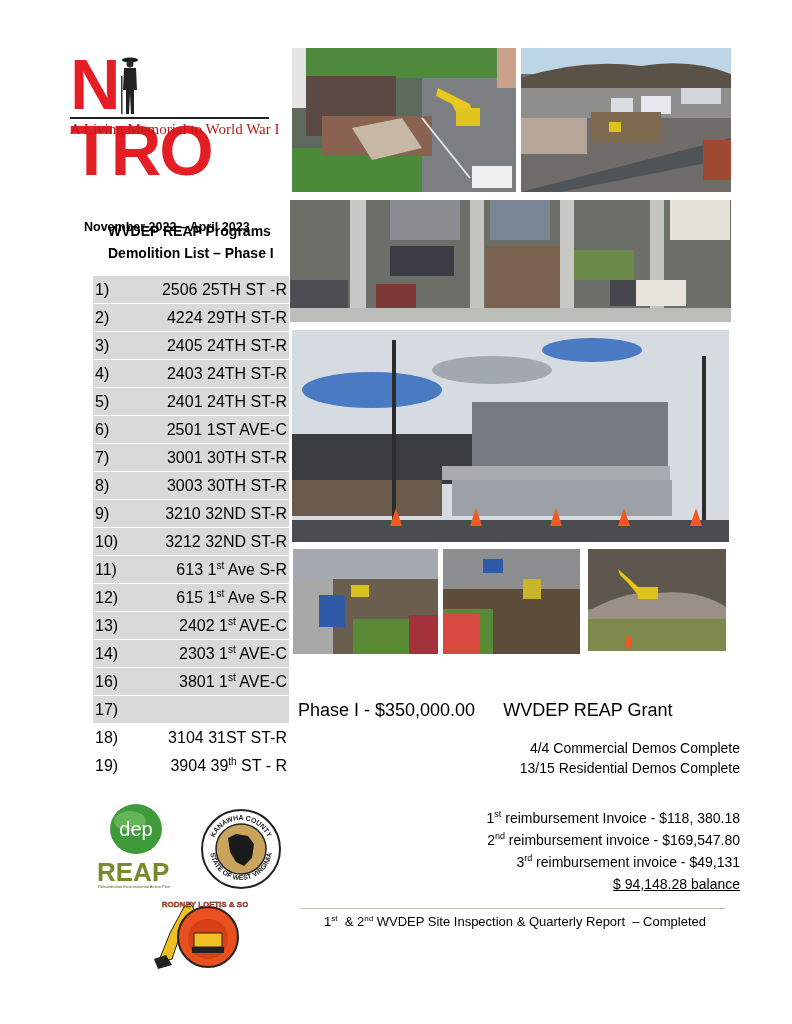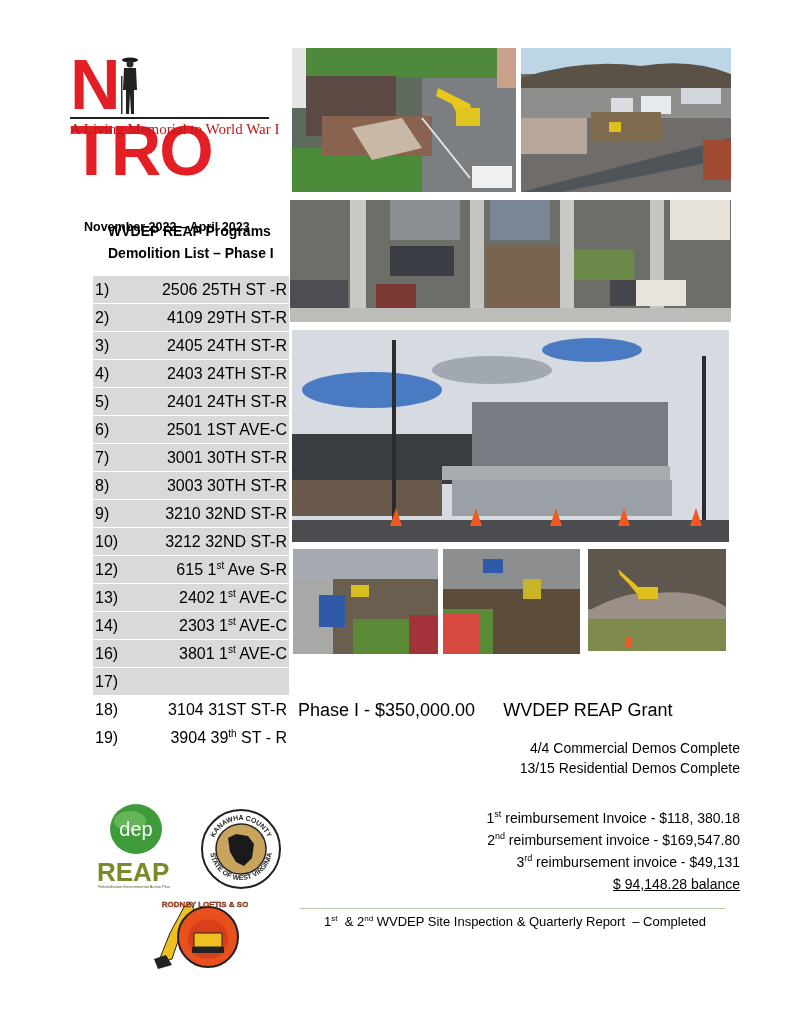--- a/index.html
+++ b/index.html
@@ -71,21 +71,21 @@
   <div>Demolition List – Phase I</div>
 </div>
 
 <div class="abs demo-list" id="demo-list">
     <div class="demo-row shaded">
       <span class="demo-num">1)</span>
       <span class="demo-addr">2506 25TH ST -R</span>
     </div>
     <div class="demo-row shaded">
       <span class="demo-num">2)</span>
-      <span class="demo-addr">4109 29TH ST-R</span>
+      <span class="demo-addr">4224 29TH ST-R</span>
     </div>
     <div class="demo-row shaded">
       <span class="demo-num">3)</span>
       <span class="demo-addr">2405 24TH ST-R</span>
     </div>
     <div class="demo-row shaded">
       <span class="demo-num">4)</span>
       <span class="demo-addr">2403 24TH ST-R</span>
     </div>
     <div class="demo-row shaded">
@@ -104,20 +104,24 @@
       <span class="demo-num">8)</span>
       <span class="demo-addr">3003 30TH ST-R</span>
     </div>
     <div class="demo-row shaded">
       <span class="demo-num">9)</span>
       <span class="demo-addr">3210 32ND ST-R</span>
     </div>
     <div class="demo-row shaded">
       <span class="demo-num">10)</span>
       <span class="demo-addr">3212 32ND ST-R</span>
+    </div>
+    <div class="demo-row shaded">
+      <span class="demo-num">11)</span>
+      <span class="demo-addr"><span>613 1</span><sup>st</sup><span style="white-space: pre;"> Ave S-R</span></span>
     </div>
     <div class="demo-row shaded">
       <span class="demo-num">12)</span>
       <span class="demo-addr"><span>615 1</span><sup>st</sup><span style="white-space: pre;"> Ave S-R</span></span>
     </div>
     <div class="demo-row shaded">
       <span class="demo-num">13)</span>
       <span class="demo-addr"><span>2402 1</span><sup>st</sup><span style="white-space: pre;"> AVE-C</span></span>
     </div>
     <div class="demo-row shaded">

